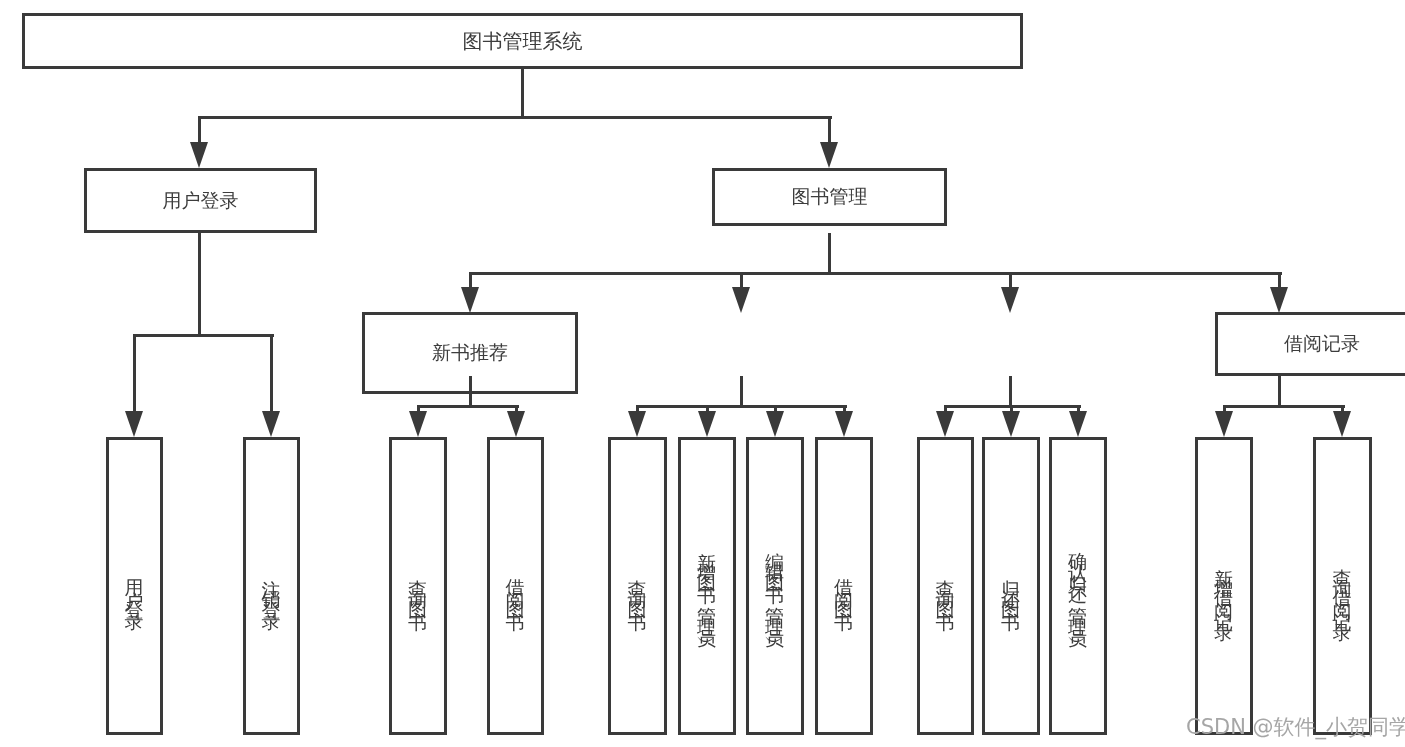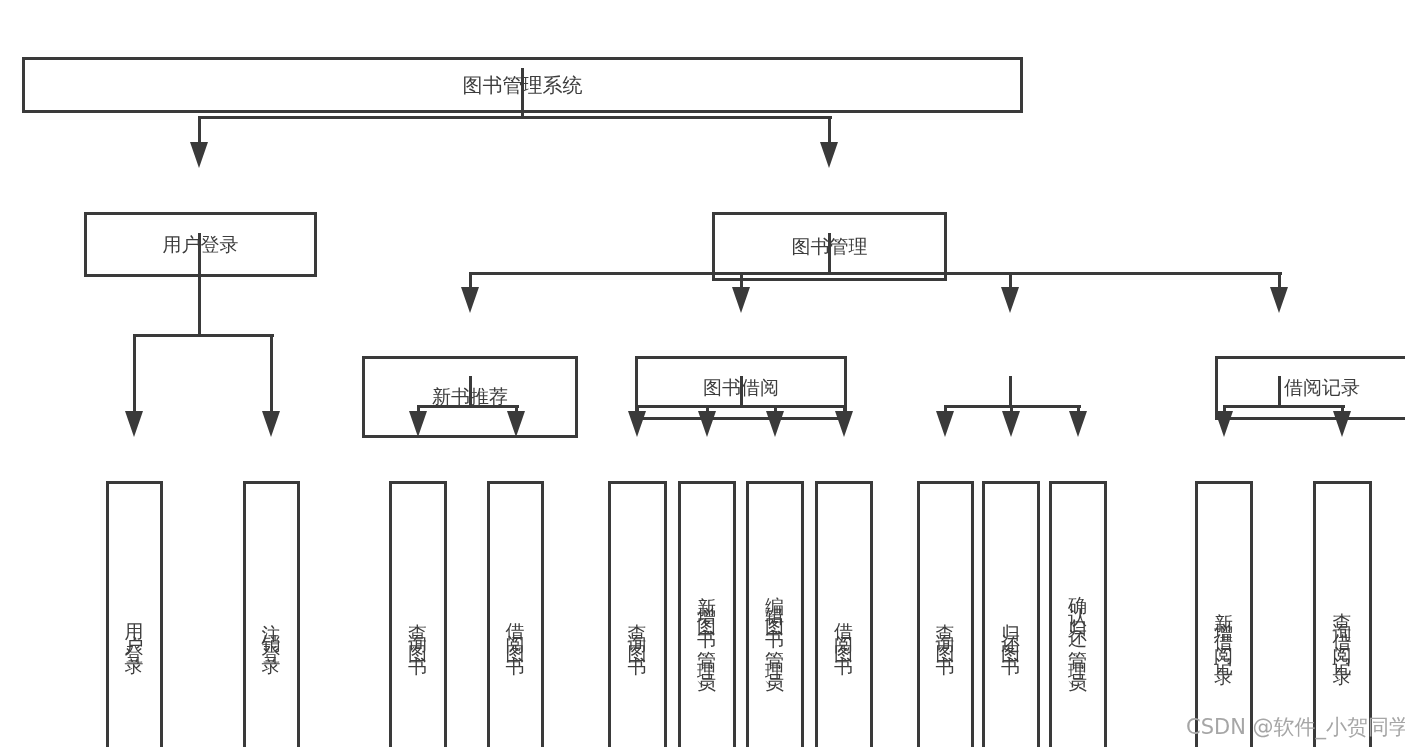--- a/index.html
+++ b/index.html
@@ -22,21 +22,20 @@
 
   
   .box {
     position: absolute;
     border: 3px solid var(--line);
     background: var(--background);
     display: flex;
     align-items: center;
     justify-content: center;
     color: var(--text);
-    margin-top: 44px;
   }
   .hlabel { font-size: 19px; color: var(--text); white-space: nowrap; }
   .root-label { font-size: 20px; }
   .vlabel {
     writing-mode: vertical-rl;
     text-orientation: mixed;
     font-size: 19px;
     line-height: 1;
     letter-spacing: 11px;
     color: var(--text);
@@ -75,21 +74,21 @@
   <div class="vline" style="left:521px; top:68px; height:50px;"></div>
   <div class="hline" style="left:198px; top:116px; width:634px;"></div>
   <div class="vline" style="left:198px; top:117px; height:30px;"></div>
   <div class="arrow" style="left:190px; top:142px;"></div>
   <div class="vline" style="left:828px; top:117px; height:30px;"></div>
   <div class="arrow" style="left:820px; top:142px;"></div>
 
   <div class="box" style="left:84px; top:168px; width:233px; height:65px;">
     <span class="hlabel">用户登录</span>
   </div>
-  <div class="box" style="left:712px; top:168px; width:235px; height:69px;">
+  <div class="box" style="left:712px; top:168px; width:235px; height:58px;">
     <span class="hlabel">图书管理</span>
   </div>
 
   <div class="vline" style="left:198px; top:233px; height:104px;"></div>
   <div class="hline" style="left:133px; top:334px; width:141px;"></div>
   <div class="vline" style="left:133px; top:335px; height:85px;"></div>
   <div class="arrow" style="left:125px; top:411px;"></div>
   <div class="vline" style="left:270px; top:335px; height:85px;"></div>
   <div class="arrow" style="left:262px; top:411px;"></div>
 
@@ -99,23 +98,20 @@
   <div class="arrow" style="left:461px; top:287px;"></div>
   <div class="vline" style="left:740px; top:273px; height:23px;"></div>
   <div class="arrow" style="left:732px; top:287px;"></div>
   <div class="vline" style="left:1009px; top:273px; height:23px;"></div>
   <div class="arrow" style="left:1001px; top:287px;"></div>
   <div class="vline" style="left:1278px; top:273px; height:23px;"></div>
   <div class="arrow" style="left:1270px; top:287px;"></div>
 
   <div class="box" style="left:362px; top:312px; width:216px; height:82px;">
     <span class="hlabel">新书推荐</span>
-  </div>
-  <div class="box" style="left:635px; top:312px; width:212px; height:64px;">
-    <span class="hlabel">图书借阅</span>
   </div>
   <div class="box" style="left:1215px; top:312px; width:214px; height:64px;">
     <span class="hlabel">借阅记录</span>
   </div>
 
   <div class="vline" style="left:469px; top:376px; height:32px;"></div>
   <div class="hline" style="left:417px; top:405px; width:102px;"></div>
   <div class="vline" style="left:417px; top:406px; height:15px;"></div>
   <div class="arrow" style="left:409px; top:411px;"></div>
   <div class="vline" style="left:515px; top:406px; height:15px;"></div>

